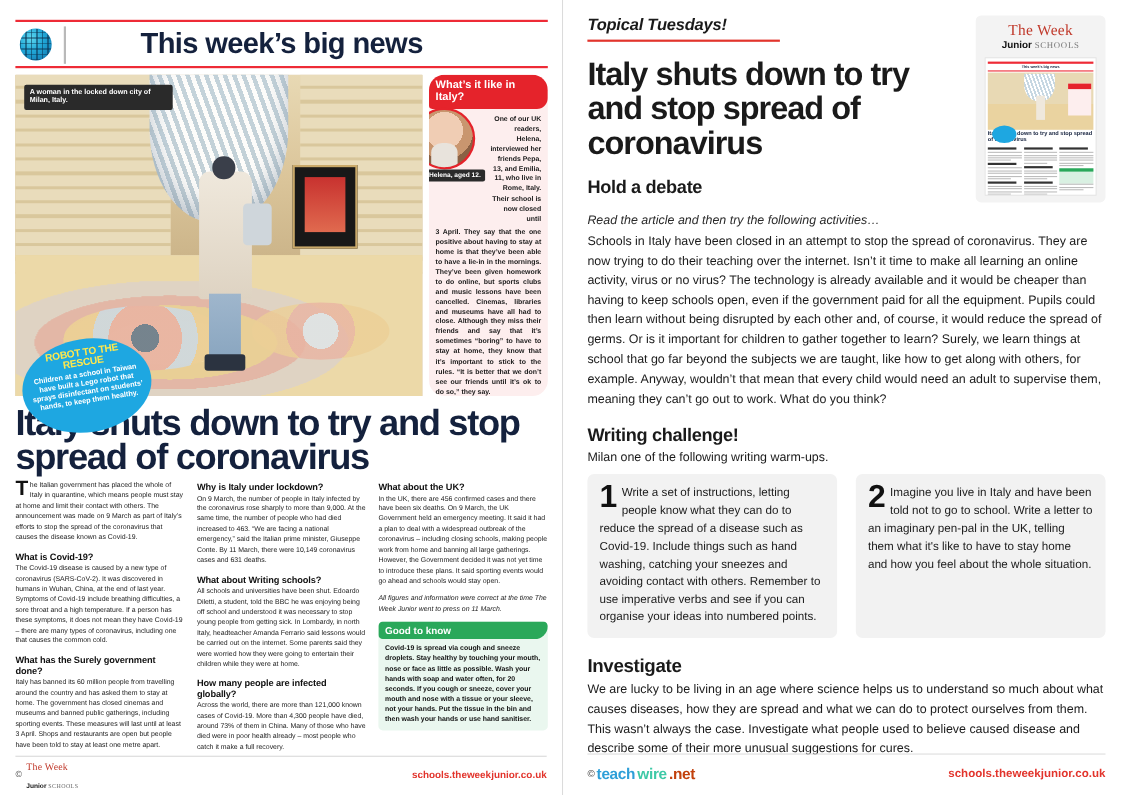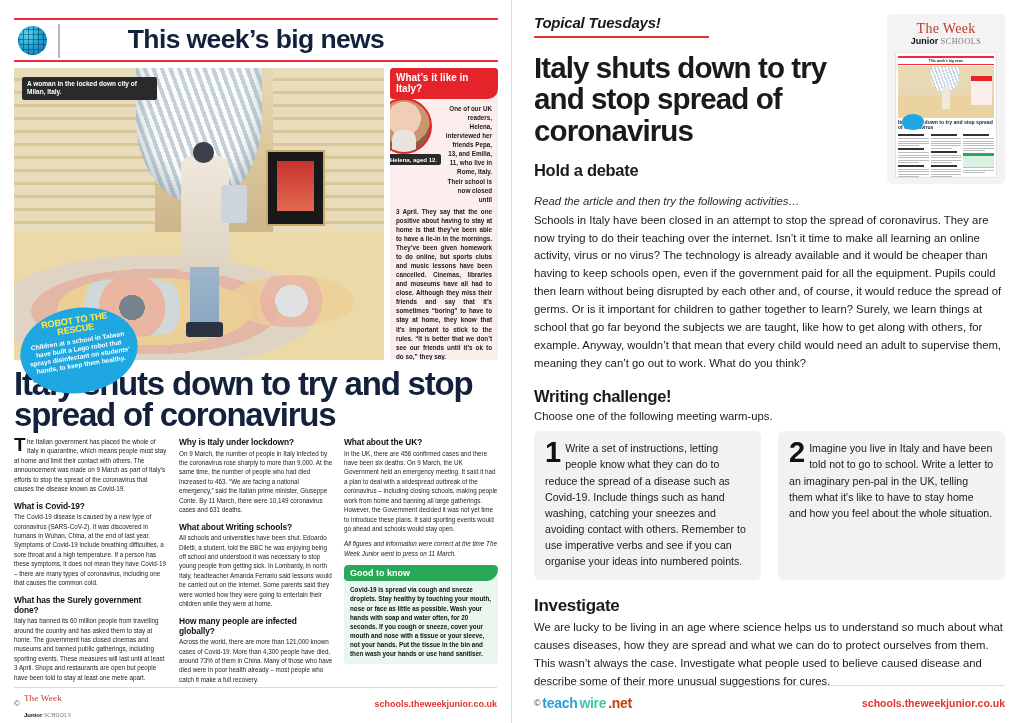--- a/index.html
+++ b/index.html
@@ -134,21 +134,21 @@
     color:#fff; text-align:center; padding:8px 7px 0;
     box-shadow:0 0 0 0 rgba(0,0,0,0);
     z-index:6;
   }
   .robot-title{ font-size:9.2px; font-weight:800; color:#ffe84d; line-height:1.02; letter-spacing:-0.2px;}
   .robot-body{ font-size:6.6px; font-weight:600; line-height:1.22; margin-top:2px;}
 
   
   .italy-box{
     position:absolute; right:0; top:0; width:108px; height:292px;
-    background:#fdeeee; border-radius:3px; overflow:hidden;
+    background:#fdeeee; border-radius:14px; overflow:hidden;
   }
   .italy-head{
     background:#e5232b; color:#fff; font-size:10px; font-weight:700;
     padding:4px 6px 5px; border-radius:3px 3px 10px 3px;
   }
   .italy-photo{
     position:absolute; left:-14px; top:30px; width:56px; height:56px;
     border-radius:50%; border:2.5px solid #e5232b;
     background: radial-gradient(circle at 50% 36%, #f0cdb4 0 40%, #c9966f 40% 62%, #8a6144 62% 100%);
     overflow:hidden;
@@ -462,21 +462,21 @@
 
         </div>
       </div>
     </div>
 
     <div class="rp-h2">Hold a debate</div>
     <div class="rp-sub-italic">Read the article and then try the following activities…</div>
     <div class="rp-body">Schools in Italy have been closed in an attempt to stop the spread of coronavirus. They are now trying to do their teaching over the internet. Isn’t it time to make all learning an online activity, virus or no virus? The technology is already available and it would be cheaper than having to keep schools open, even if the government paid for all the equipment. Pupils could then learn without being disrupted by each other and, of course, it would reduce the spread of germs. Or is it important for children to gather together to learn? Surely, we learn things at school that go far beyond the subjects we are taught, like how to get along with others, for example. Anyway, wouldn’t that mean that every child would need an adult to supervise them, meaning they can’t go out to work. What do you think?</div>
 
     <div class="rp-h2">Writing challenge!</div>
-    <div class="rp-note">Choose one of the following meeting warm-ups.</div>
+    <div class="rp-note">Milan one of the following writing warm-ups.</div>
 
     <div class="cards">
       <div class="card">
         <span class="num">1</span><span>Write a set of instructions, letting people know what they can do to reduce the spread of a disease such as Covid-19. Include things such as hand washing, catching your sneezes and avoiding contact with others. Remember to use imperative verbs and see if you can organise your ideas into numbered points.</span>
       </div>
       <div class="card">
         <span class="num">2</span><span>Imagine you live in Italy and have been told not to go to school. Write a letter to an imaginary pen-pal in the UK, telling them what it's like to have to stay home and how you feel about the whole situation.</span>
       </div>
     </div>
 

